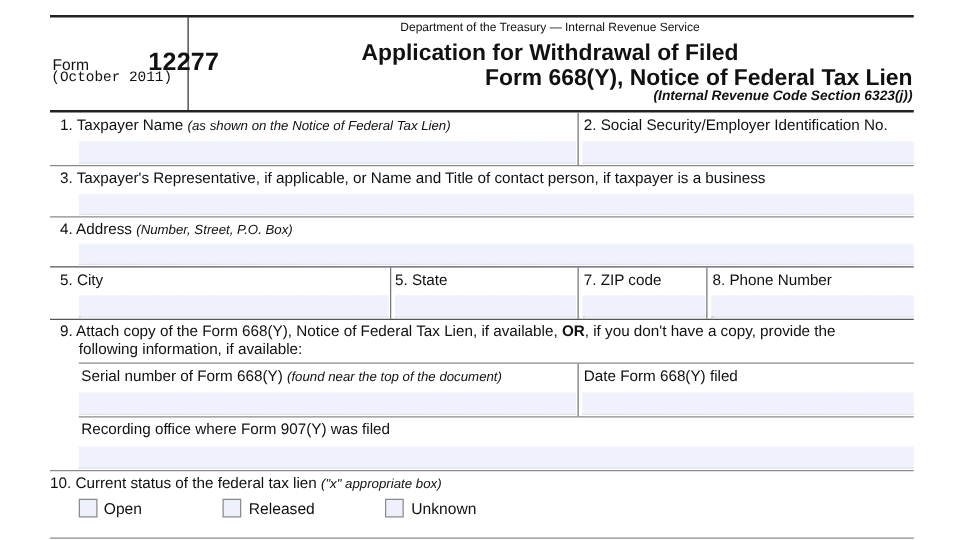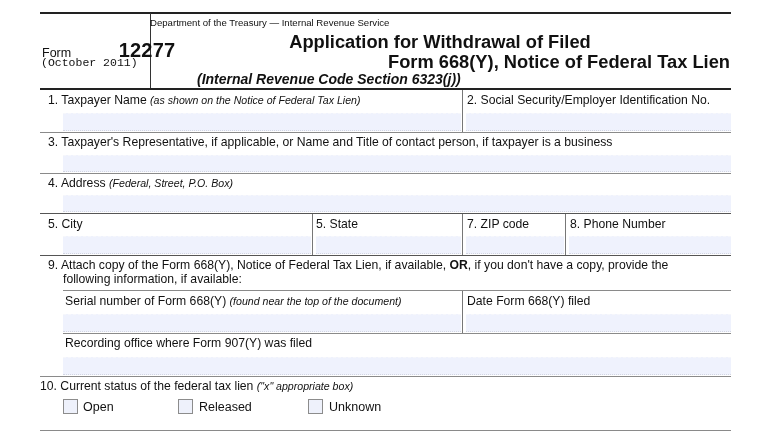--- a/index.html
+++ b/index.html
@@ -14,24 +14,24 @@
   .fill { position: absolute; background: #eff2fd; border-bottom: 1px dotted #d3d6e2; border-top: 1px dashed #f6f7fb; }
 
   .lbl { position: absolute; font-size: 12.2px; white-space: nowrap; color: #111; }
   .lbl i { font-size: 10.6px; font-style: italic; }
   .lbl b { font-weight: bold; }
 
   
   .form-word { position: absolute; left: 42px; top: 39px; font-size: 12.5px; }
   .form-word .num { font-size: 20px; font-weight: bold; letter-spacing: 0.2px; margin-left: 44px; }
   .form-date { position: absolute; left: 41px; top: 56px; font-size: 11.5px; font-family: Liberation Mono, monospace; }
-  .dept { position: absolute; left: 150px; width: 580px; top: 17px; font-size: 9.6px; }
+  .dept { position: absolute; left: 150px; width: 580px; top: 17px; font-size: 9.6px; text-align: center; }
   .title1 { position: absolute; left: 150px; width: 580px; top: 31px; font-size: 18.3px; font-weight: bold; text-align: center; }
   .title2 { position: absolute; left: 150px; width: 580px; top: 51px; font-size: 18.3px; font-weight: bold; text-align: right; }
-  .subtitle { position: absolute; left: 150px; width: 580px; top: 71px; font-size: 14px; font-weight: bold; font-style: italic; text-align: left; padding-left: 47px; }
+  .subtitle { position: absolute; left: 150px; width: 580px; top: 71px; font-size: 11px; font-weight: bold; font-style: italic; text-align: right; padding-left: 47px; }
 
   .cb { position: absolute; width: 15px; height: 15px; background: #eef1fb; border: 1px solid #8c8c8c; }
   .cb-lbl { position: absolute; font-size: 12.5px; }
 </style>
 </head>
 <body>
 
 <div class="rule-thick" style="left:40px; width:691px; top:12px;"></div>
 <div class="vline-dark" style="left:150px; top:13px; height:75px;"></div>
 
@@ -55,21 +55,21 @@
 <div class="vline" style="left:462px; top:90px; height:42px;"></div>
 <div class="lbl" style="left:467px; top:93px;text-align:center;">2.  Social Security/Employer Identification No.</div>
 <div class="fill" style="left:466px; top:113px; width:265px; height:18px;"></div>
 <div class="rule" style="left:40px; width:691px; top:132px;"></div>
 
 <div class="lbl" style="left:48px; top:135px;">3. Taxpayer's Representative, if applicable, or Name and Title of contact person, if taxpayer is a business</div>
 <div class="fill" style="left:63px; top:155px; width:668px; height:17px;"></div>
 <div class="rule" style="left:40px; width:691px; top:173px;"></div>
 
 <div class="lbl" style="left:48px; top:176px;">
-  <span>4. Address </span><i>(Federal, Street, P.O. Box)</i>
+  <span>4. Address </span><i>(Number, Street, P.O. Box)</i>
 </div>
 <div class="fill" style="left:63px; top:195px; width:668px; height:17px;"></div>
 <div class="rule-dark" style="left:40px; width:691px; top:213px;"></div>
 
 <div class="lbl" style="left:48px; top:217px;">5. City</div>
 <div class="fill" style="left:63px; top:236px; width:248px; height:18px;"></div>
 <div class="vline" style="left:312px; top:214px; height:41px;"></div>
 
 <div class="lbl" style="left:316px; top:217px;">5. State</div>
 <div class="fill" style="left:316px; top:236px; width:145px; height:18px;"></div>

